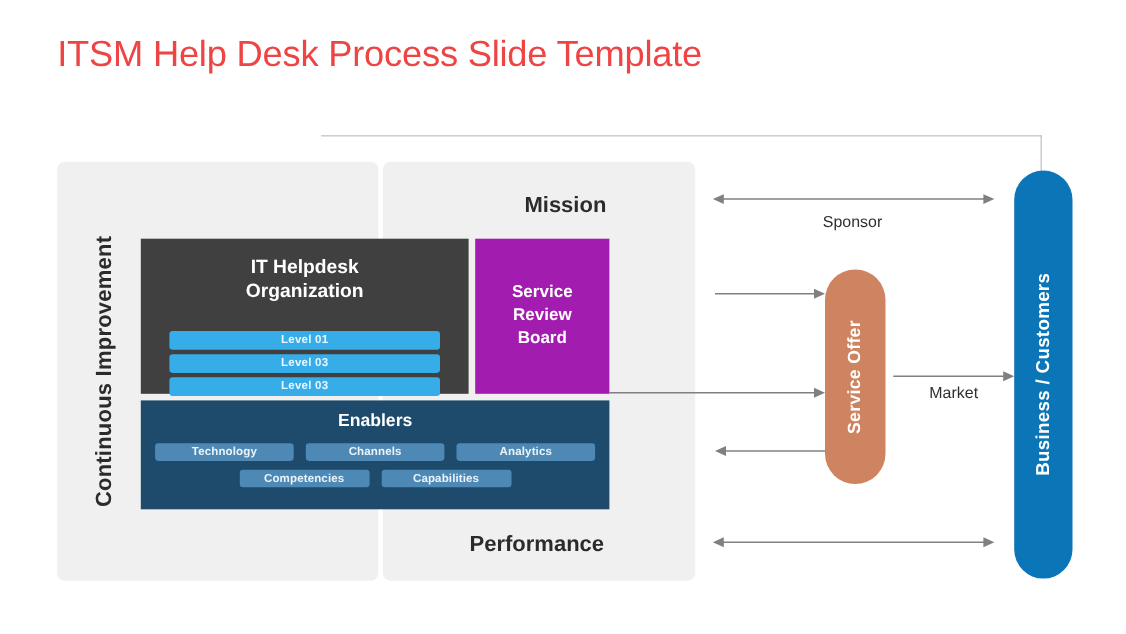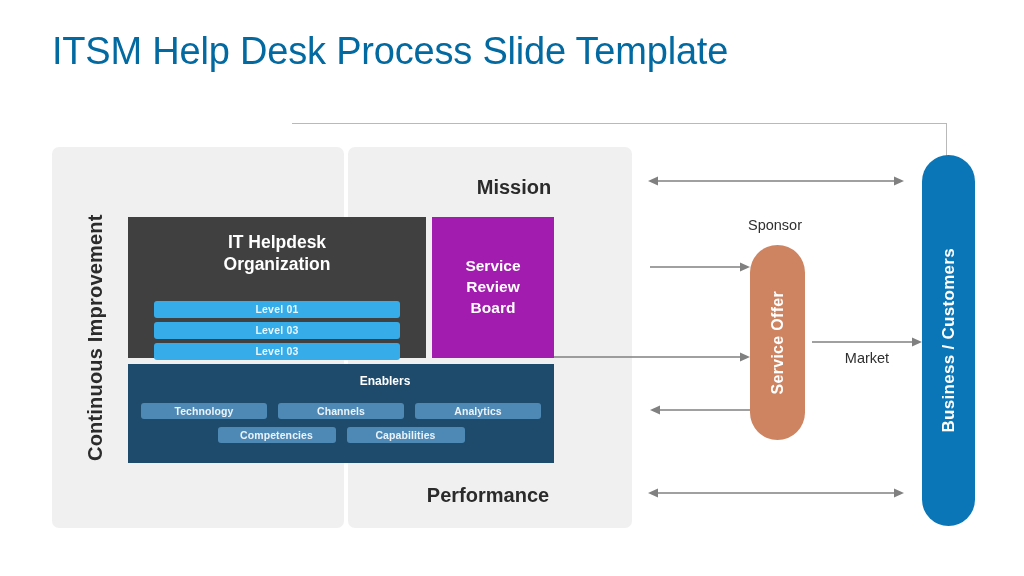--- a/index.html
+++ b/index.html
@@ -9,21 +9,21 @@
     font-family:"Liberation Sans", sans-serif;
     color:#3a3a3a;
     overflow:hidden;
     position:relative;
   }
   #slide{position:absolute;left:0;top:0;width:1024px;height:576px;}
 
   
   .slide-title{
     position:absolute;left:52px;top:30px;
-    font-size:38px;font-weight:400;color:#0369a1;
+    font-size:33px;font-weight:400;color:#ef4444;
     letter-spacing:-0.2px;white-space:nowrap;
   }
   .slide-subtitle{
     position:absolute;left:52px;top:108px;
     font-size:17.5px;font-weight:700;color:#262626;
     white-space:nowrap;
   }
   
   .subtitle-rule{
     position:absolute;left:292px;top:123px;width:655px;height:1px;
@@ -93,21 +93,21 @@
     line-height:1.34;
   }
 
   
   #enablers-block{
     position:absolute;left:128px;top:364px;width:426px;height:99px;
     background:#1e4a6b;
   }
   #enablers-title{
     position:absolute;left:0;top:10px;width:100%;text-align:center;
-    color:#ffffff;font-size:12px;font-weight:700;padding-left:44px;
+    color:#ffffff;font-size:16px;font-weight:700;
   }
   .enabler-row{
     position:absolute;display:flex;justify-content:center;gap:11px;width:100%;font-weight:bold;
   }
   #enabler-row-1{top:39px;left:0;}
   #enabler-row-2{top:63px;left:0;}
   .enabler-chip{
     background:#4e89b5;border-radius:3px;color:#eaf3fa;
     font-size:10.5px;line-height:16px;height:16px;text-align:center;
     letter-spacing:0.1px;
@@ -141,21 +141,21 @@
 
   
   .arrow-svg{position:absolute;overflow:visible;}
   .arrow-line{stroke:#808080;stroke-width:1.4;fill:none;}
   .arrow-head{fill:#808080;}
 
   .flow-label{
     position:absolute;font-size:14.5px;color:#2f2f2f;white-space:nowrap;
     text-align:center;
   }
-  #label-sponsor{left:650px;top:194px;width:250px;margin-top:23px;}
+  #label-sponsor{left:650px;top:194px;width:250px;}
   #label-feedback{left:650px;top:468px;width:250px;}
   #label-market{left:812px;top:350px;width:110px;}
 </style>
 </head>
 <body>
 
 <div id="slide">
 
   <div class="slide-title">ITSM Help Desk Process Slide Template</div>
   <div class="subtitle-rule"></div>

